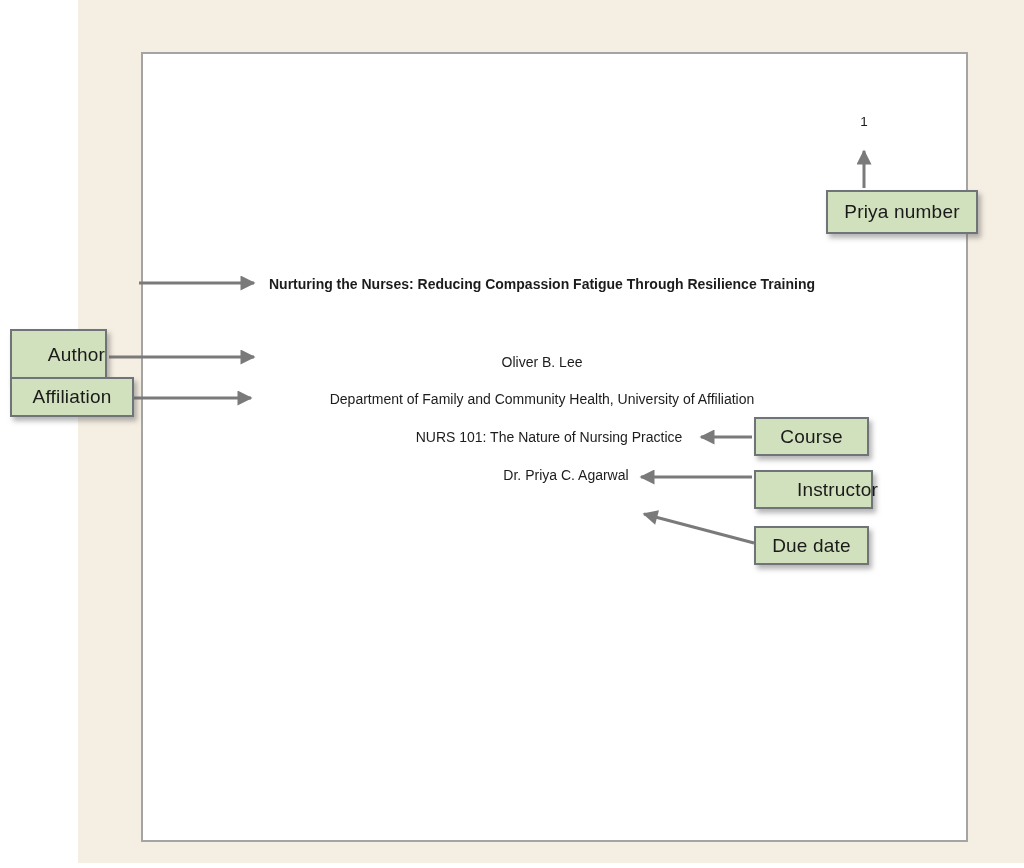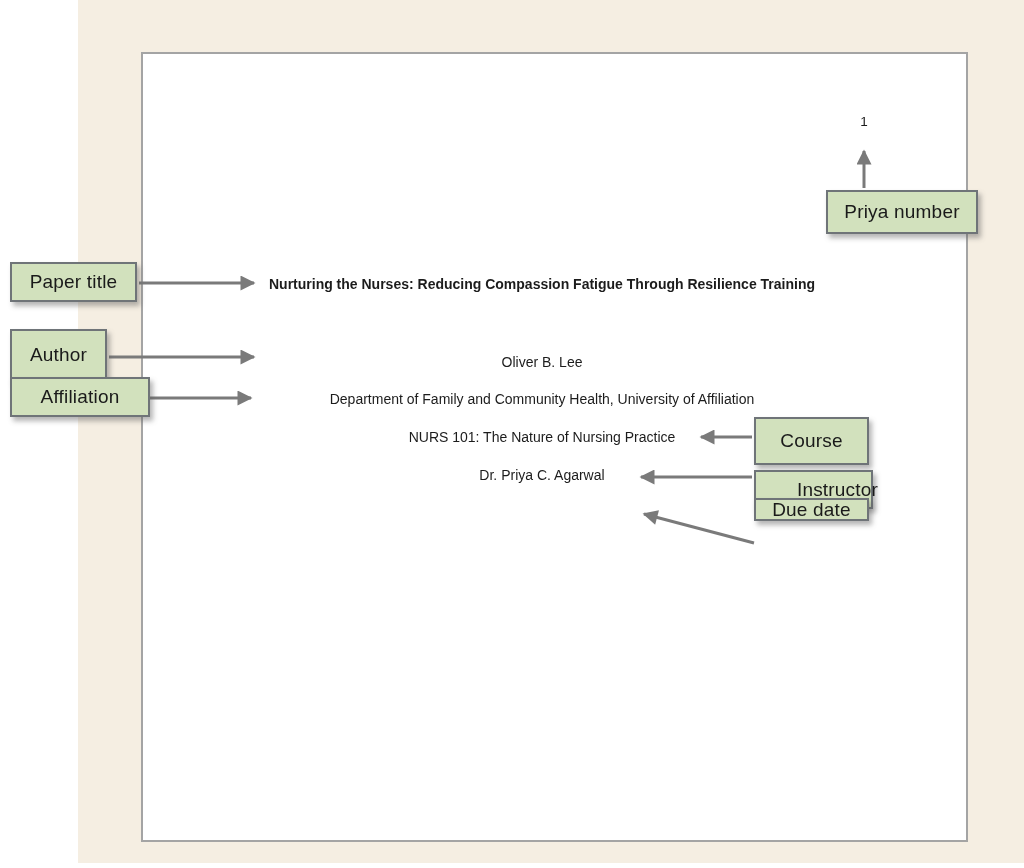--- a/index.html
+++ b/index.html
@@ -24,41 +24,41 @@
     position:absolute;left:141px;top:52px;width:827px;height:790px;
     background:#ffffff;border:2px solid var(--page_border);box-sizing:border-box;
   }
   .doc-line{
     position:absolute;left:141px;width:802px;height:20px;line-height:20px;
     text-align:center;font-size:14px;color:var(--doc_text);
   }
   .doc-title{font-weight:bold;top:274px;}
   .doc-author{top:352px;}
   .doc-affiliation{top:389px;}
-  .doc-course{top:427px;}
-  .doc-instructor{top:465px;}
+  .doc-course{top:427px;margin-left:7px;}
+  .doc-instructor{top:465px;margin-left:24px;}
   .doc-duedate{top:502px;}
   .doc-pagenum{
     position:absolute;left:839px;top:112px;width:50px;height:20px;line-height:20px;
     text-align:center;font-size:13.5px;color:var(--doc_text);
   }
   .callout{
     position:absolute;box-sizing:border-box;
     background:var(--callout_fill);border:2px solid var(--callout_border);
     box-shadow:3px 4px 5px rgba(90,90,90,0.45);
     display:flex;align-items:center;justify-content:center;
     font-size:19px;color:var(--label_text);letter-spacing:0.2px;
     white-space:nowrap;
   }
   .co-paper-title{left:10px;top:262px;width:127px;height:40px;}
-  .co-author{left:10px;top:329px;width:97px;height:52px;}
-  .co-affiliation{left:10px;top:377px;width:140px;height:40px;}
-  .co-course{left:754px;top:417px;width:115px;height:48px;}
+  .co-author{left:10px;top:329px;width:97px;height:52px;justify-content:flex-end;}
+  .co-affiliation{left:10px;top:377px;width:124px;height:40px;}
+  .co-course{left:754px;top:417px;width:115px;height:39px;}
   .co-instructor{left:754px;top:470px;width:119px;height:39px;padding-left:48px;}
-  .co-due-date{left:754px;top:498px;width:115px;height:23px;}
+  .co-due-date{left:754px;top:526px;width:115px;height:39px;}
   .co-page-number{left:826px;top:190px;width:152px;height:44px;}
   .arrow-layer{
     position:absolute;left:0;top:0;width:1024px;height:868px;pointer-events:none;
   }
   .arrow-line{stroke:var(--arrow);stroke-width:3;fill:none;}
   .arrow-head{fill:var(--arrow);}
 </style>
 </head>
 <body>
 
@@ -84,23 +84,20 @@
     </defs>
     <line class="arrow-line" x1="139" y1="283" x2="254" y2="283" marker-end="url(#ah)"></line>
     <line class="arrow-line" x1="109" y1="357" x2="254" y2="357" marker-end="url(#ah)"></line>
     <line class="arrow-line" x1="130" y1="398" x2="251" y2="398" marker-end="url(#ah)"></line>
     <line class="arrow-line" x1="752" y1="437" x2="701" y2="437" marker-end="url(#ah)"></line>
     <line class="arrow-line" x1="752" y1="477" x2="641" y2="477" marker-end="url(#ah)"></line>
     <line class="arrow-line" x1="754" y1="543" x2="644" y2="514" marker-end="url(#ah)"></line>
     <line class="arrow-line" x1="864" y1="188" x2="864" y2="151" marker-end="url(#ah)"></line>
   </svg>
 
-  <div class="callout co-paper-title">
-    <span>Paper title</span>
-  </div>
   <div class="callout co-author">
     <span>Author</span>
   </div>
   <div class="callout co-affiliation">
     <span>Affiliation</span>
   </div>
   <div class="callout co-course">
     <span>Course</span>
   </div>
   <div class="callout co-instructor">

